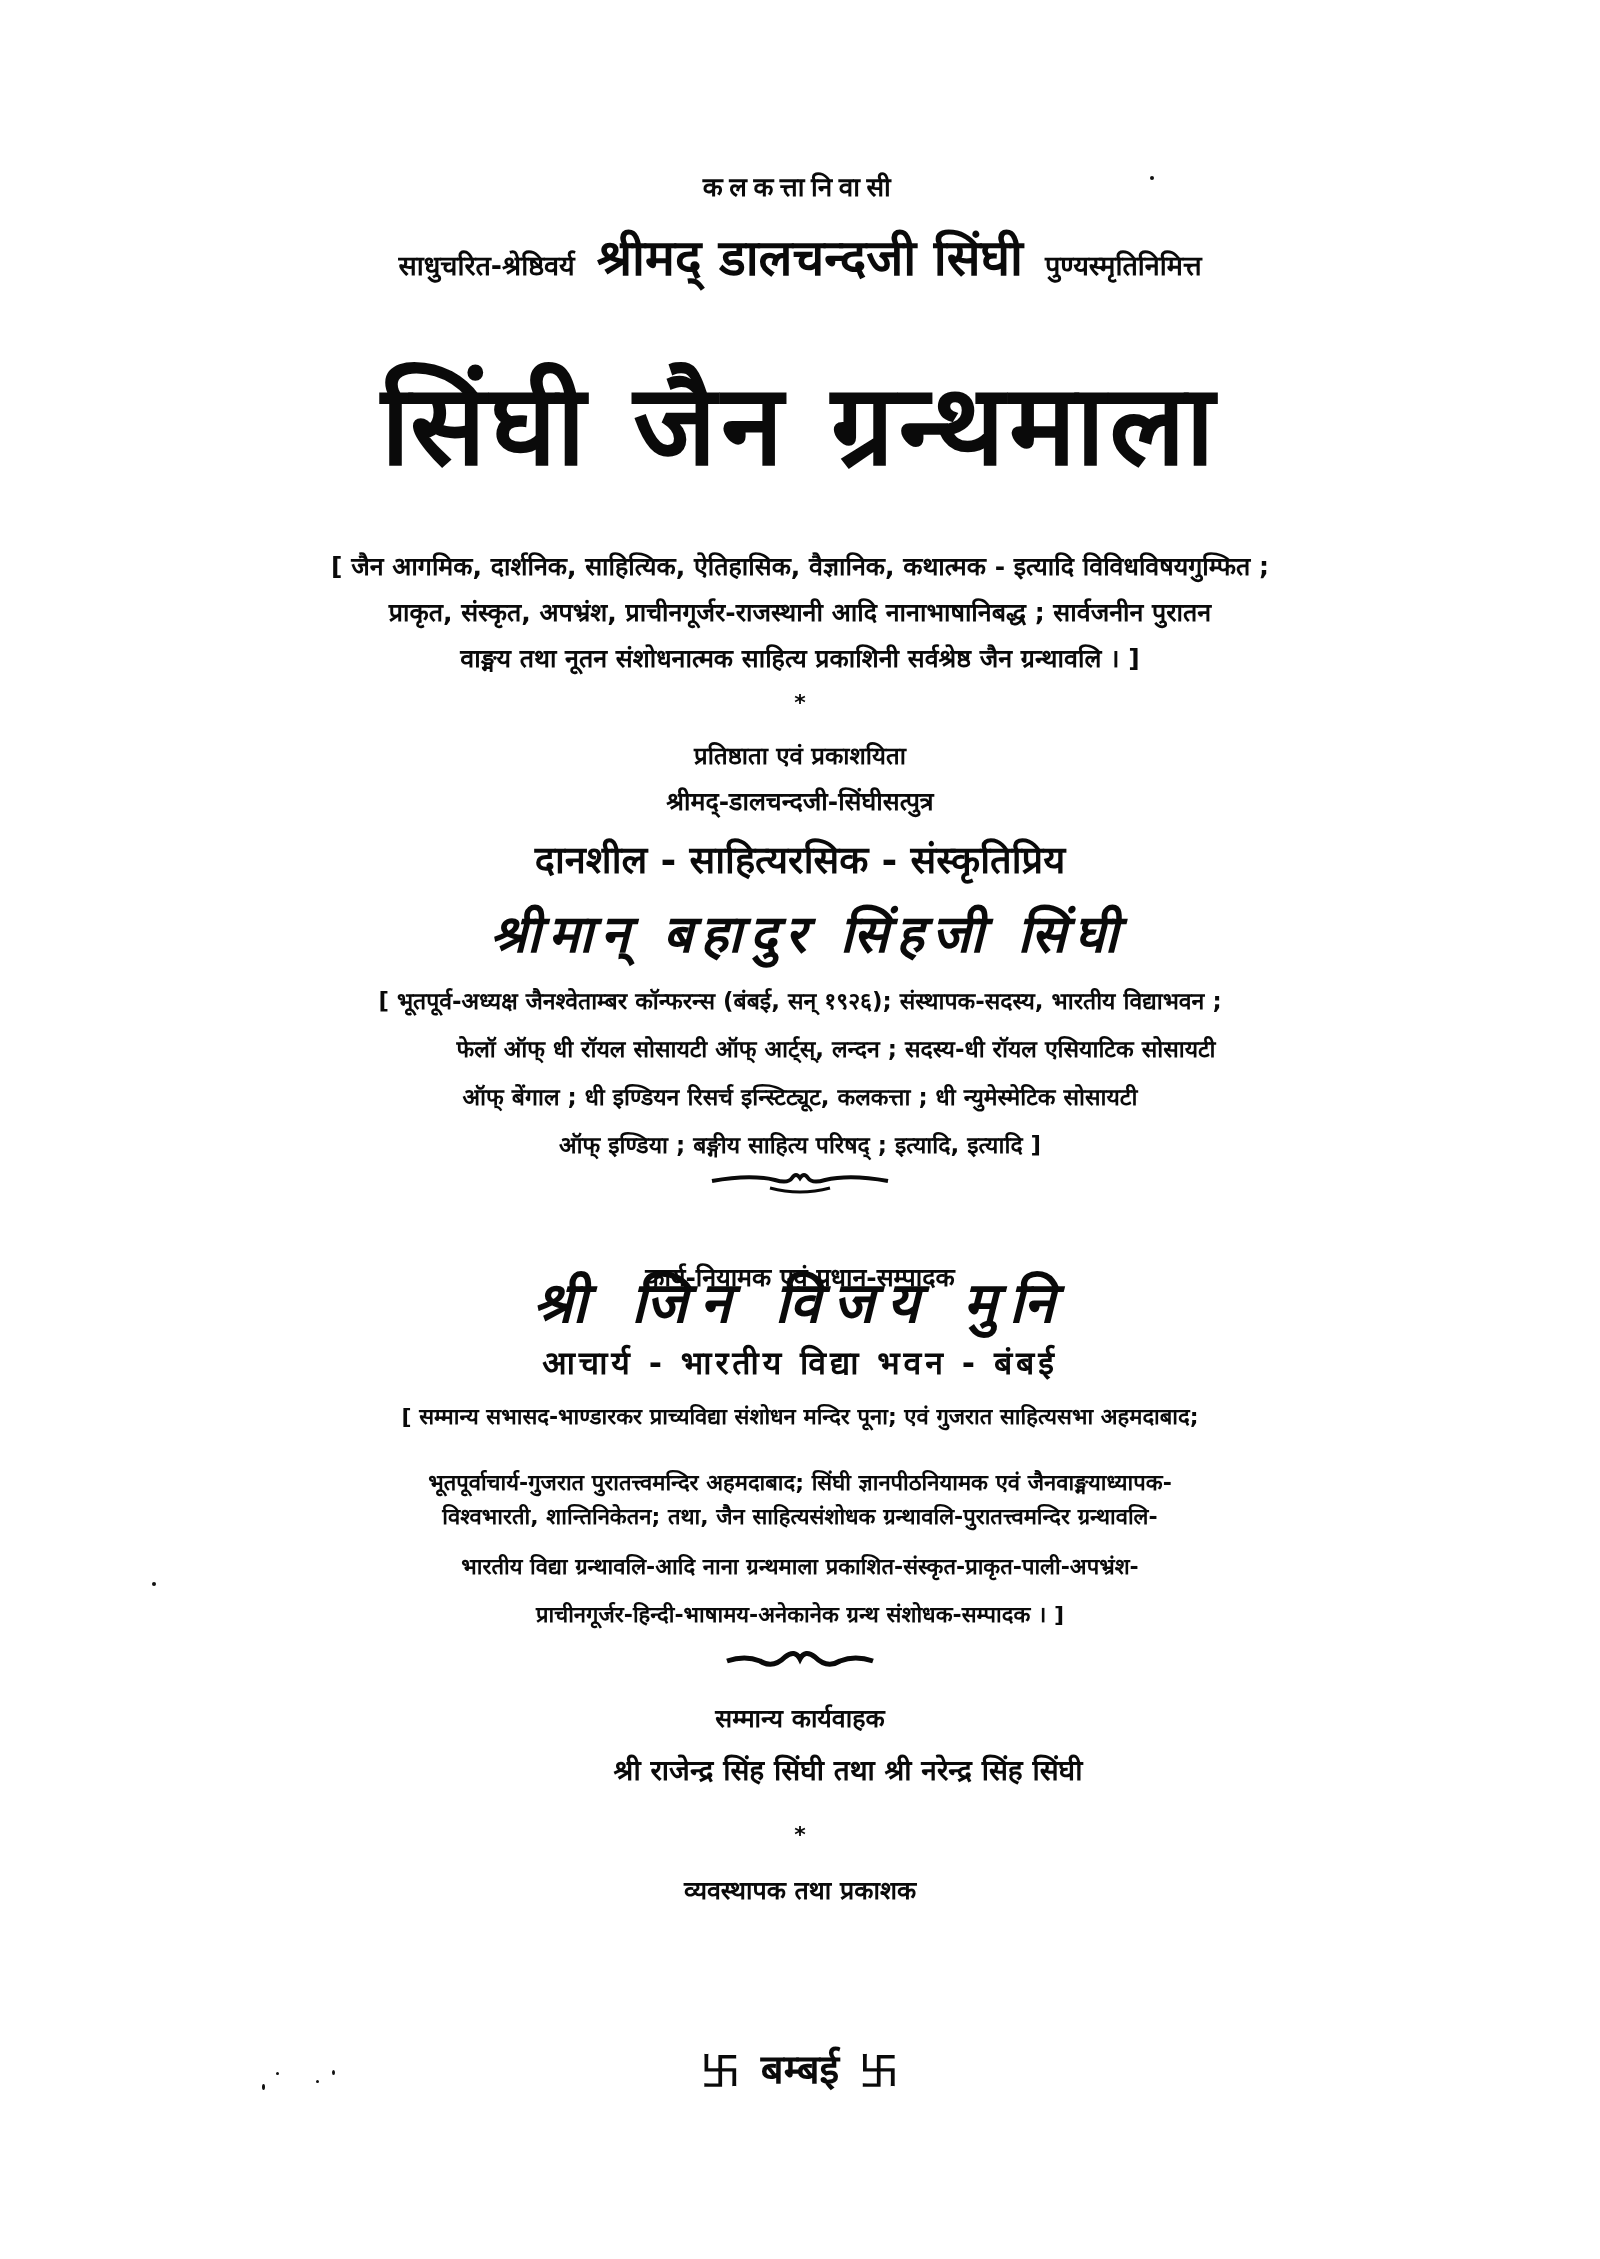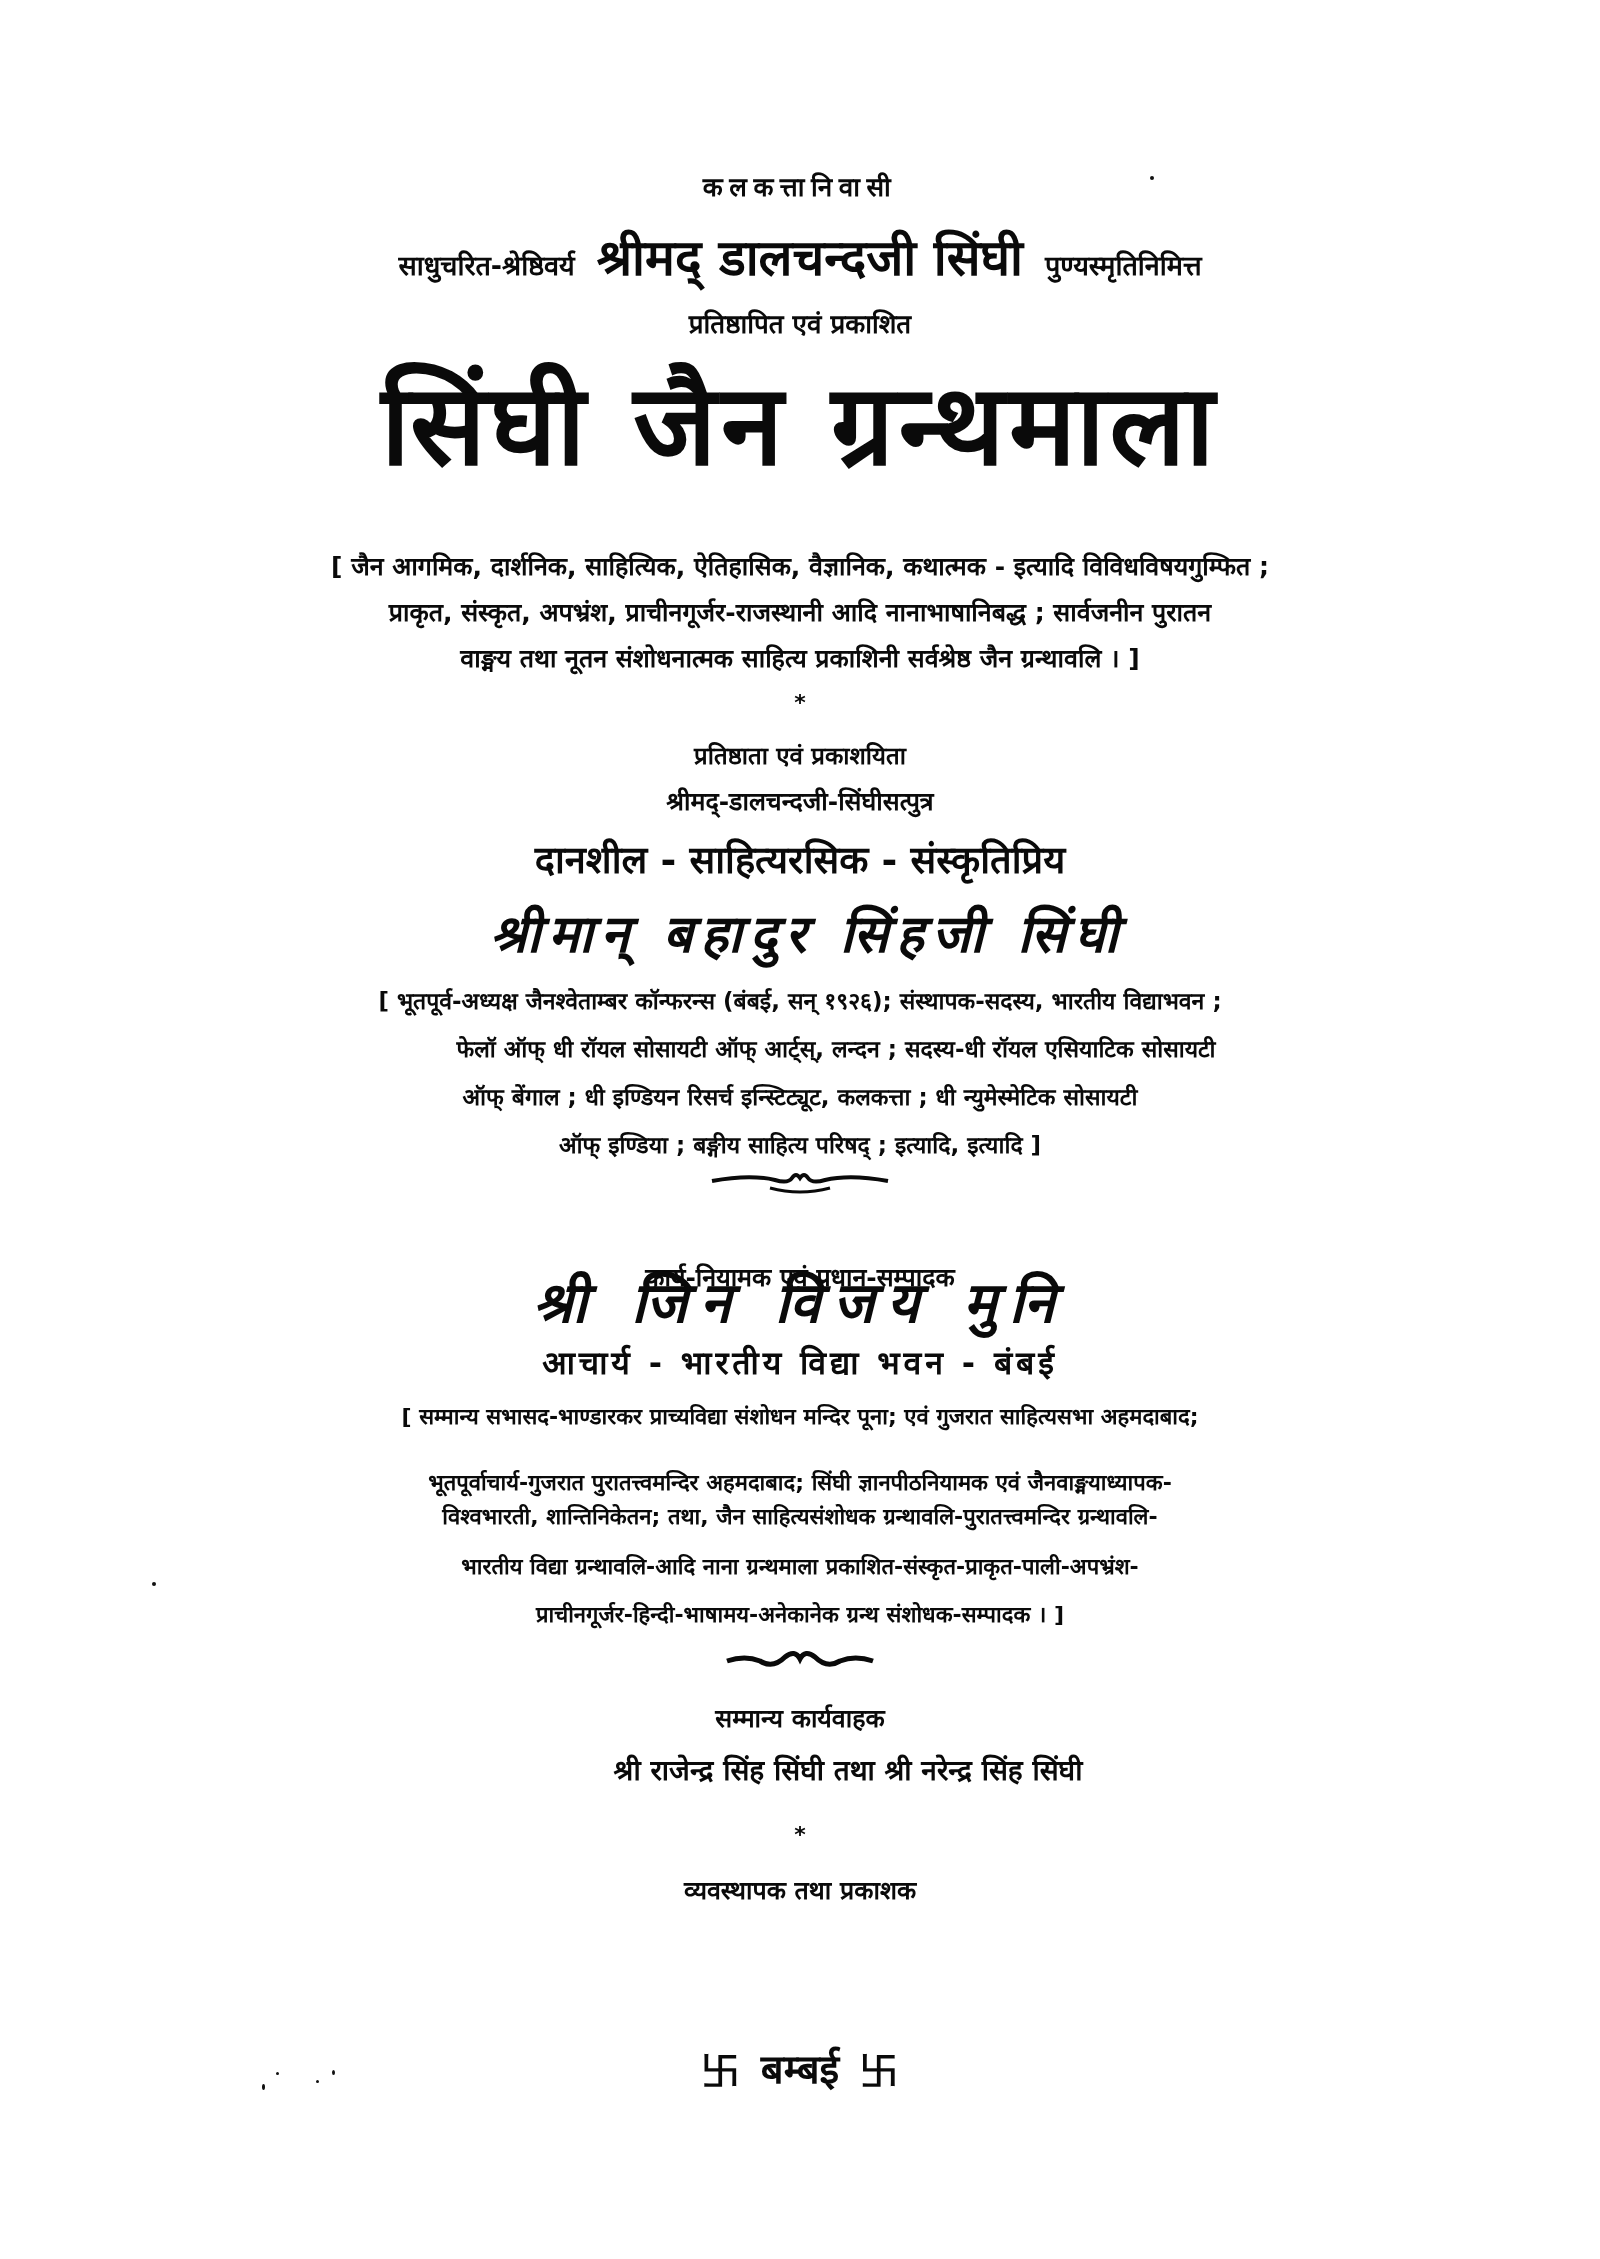--- a/index.html
+++ b/index.html
@@ -21,21 +21,20 @@
 <div class="page">
 
   <div class="line" style="top:168px; font-size:26px; letter-spacing:0.25em;">कलकत्तानिवासी</div>
 
   <div class="row" style="top:222px;">
     <span style="font-size:27px;">साधुचरित-श्रेष्ठिवर्य</span>
     <span style="font-size:50px; margin:0 22px;">श्रीमद् डालचन्दजी सिंघी</span>
     <span style="font-size:27px;">पुण्यस्मृतिनिमित्त</span>
   </div>
 
-  <div class="line" style="top:305px; font-size:26px;">प्रतिष्ठापित एवं प्रकाशित</div>
 
   <div class="line" style="top:360px; font-size:112px; line-height:130px; letter-spacing:0.04em;">सिंघी जैन ग्रन्थमाला</div>
 
   <div class="line" style="top:548px; font-size:25px;">[ जैन आगमिक, दार्शनिक, साहित्यिक, ऐतिहासिक, वैज्ञानिक, कथात्मक - इत्यादि विविधविषयगुम्फित ;</div>
   <div class="line" style="top:594px; font-size:25px;">प्राकृत, संस्कृत, अपभ्रंश, प्राचीनगूर्जर-राजस्थानी आदि नानाभाषानिबद्ध ; सार्वजनीन पुरातन</div>
   <div class="line" style="top:640px; font-size:25px;">वाङ्मय तथा नूतन संशोधनात्मक साहित्य प्रकाशिनी सर्वश्रेष्ठ जैन ग्रन्थावलि । ]</div>
 
   <div class="star" style="top:690px;">*</div>
 
   <div class="line" style="top:738px; font-size:24px;">प्रतिष्ठाता एवं प्रकाशयिता</div>

